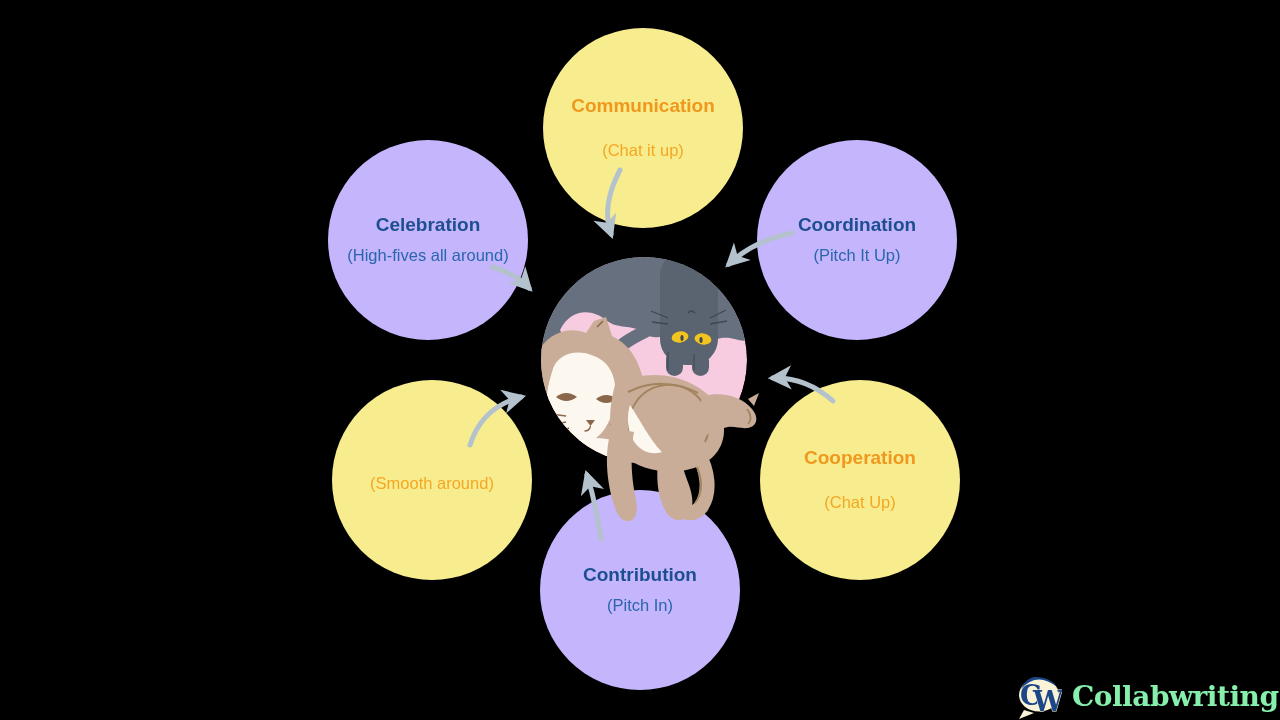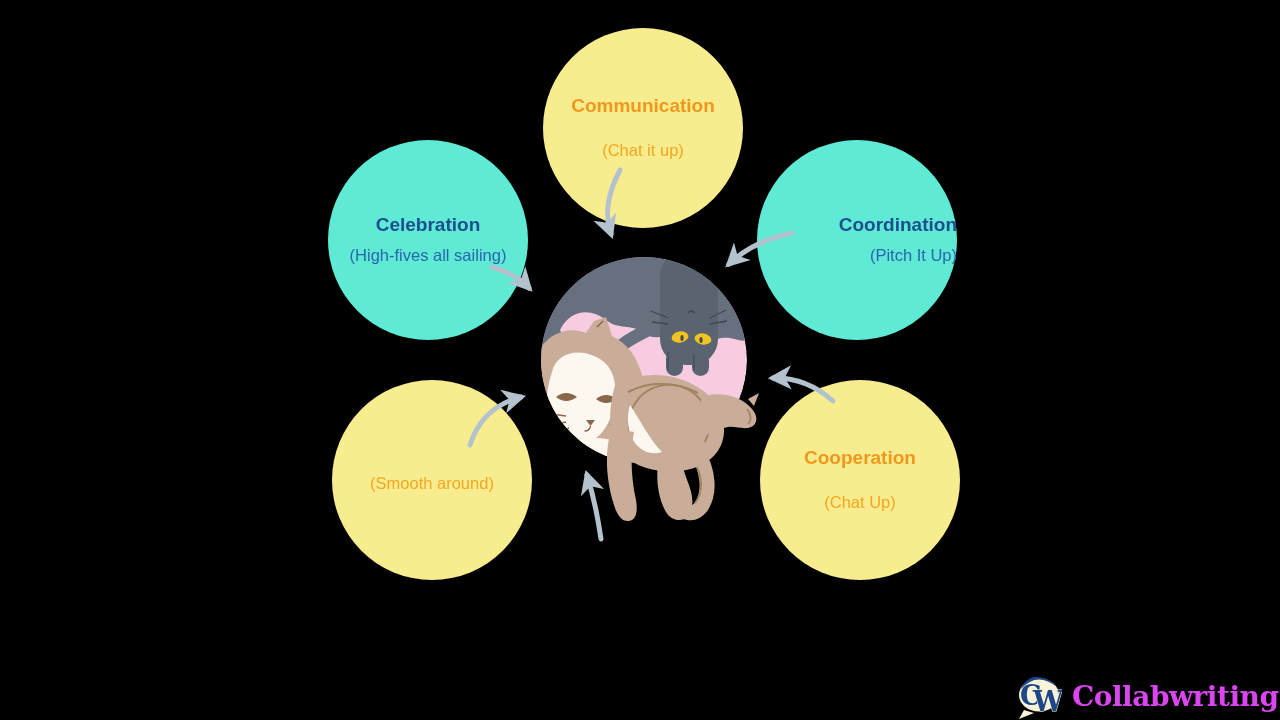--- a/index.html
+++ b/index.html
@@ -12,37 +12,37 @@
   .circle{
     position:absolute;width:200px;height:200px;border-radius:50%;
     display:flex;flex-direction:column;align-items:center;justify-content:center;
     text-align:center;
   }
   .circle .title{font-weight:bold;font-size:19px;line-height:1.2;white-space:nowrap;}
   .circle .subtitle{font-size:16.5px;line-height:1.3;margin-top:8px;white-space:nowrap;}
   .yellow{background:#F8ED8E;gap:14px;}
   .yellow .title{color:#F0981D;}
   .yellow .subtitle{color:#F5A623;}
-  .blue{background:#5eead4;}
+  .blue{background:#c4b5fd;}
   .blue .title{color:#1D4F90;}
   .blue .subtitle{color:#2A66AE;}
   #c-communication{left:543px;top:28px;}
   #c-celebration{left:328px;top:140px;}
-  #c-coordination{left:757px;top:140px;align-items:flex-end;}
+  #c-coordination{left:757px;top:140px;}
   #c-conflict{left:332px;top:380px;}
   #c-cooperation{left:760px;top:380px;text-align:right;}
   #c-contribution{left:540px;top:490px;}
   svg.overlay{position:absolute;left:0;top:0;pointer-events:none;}
   .logo{
     position:absolute;left:1016px;top:674px;height:46px;
     display:flex;align-items:center;gap:10px;
   }
   .logo .wordmark{
     font-family:"DejaVu Serif","Liberation Serif",serif;
-    font-weight:bold;font-size:28px;color:#d946ef;line-height:46px;
+    font-weight:bold;font-size:28px;color:#86efac;line-height:46px;
     letter-spacing:-0.5px;white-space:nowrap;
   }
 </style>
 </head>
 <body>
 
 <div class="stage">
 
   <div class="circle yellow" id="c-communication">
     <div class="title">Communication</div>
@@ -52,28 +52,32 @@
   <div class="circle blue" id="c-coordination">
     <div class="title">Coordination</div>
     <div class="subtitle">(Pitch It Up)</div>
   </div>
 
   <div class="circle yellow" id="c-cooperation">
     <div class="title">Cooperation</div>
     <div class="subtitle">(Chat Up)</div>
   </div>
 
+  <div class="circle blue" id="c-contribution">
+    <div class="title">Contribution</div>
+    <div class="subtitle">(Pitch In)</div>
+  </div>
 
   <div class="circle yellow" id="c-conflict">
     <div class="subtitle">(Smooth around)</div>
   </div>
 
   <div class="circle blue" id="c-celebration">
     <div class="title">Celebration</div>
-    <div class="subtitle">(High-fives all sailing)</div>
+    <div class="subtitle">(High-fives all around)</div>
   </div>
 
   <svg class="overlay" width="1280" height="720" viewBox="0 0 1280 720">
     <defs>
       <marker id="ah" viewBox="0 0 10 10" refX="7.5" refY="5" markerWidth="5.5" markerHeight="5.5" orient="auto-start-reverse">
         <path d="M0.8,0.6 L9.4,5 L0.8,9.4 L3.2,5 Z" fill="#B3C2CC"></path>
       </marker>
       <clipPath id="centerClip">
           <circle cx="644" cy="360" r="103"></circle>
         </clipPath>

